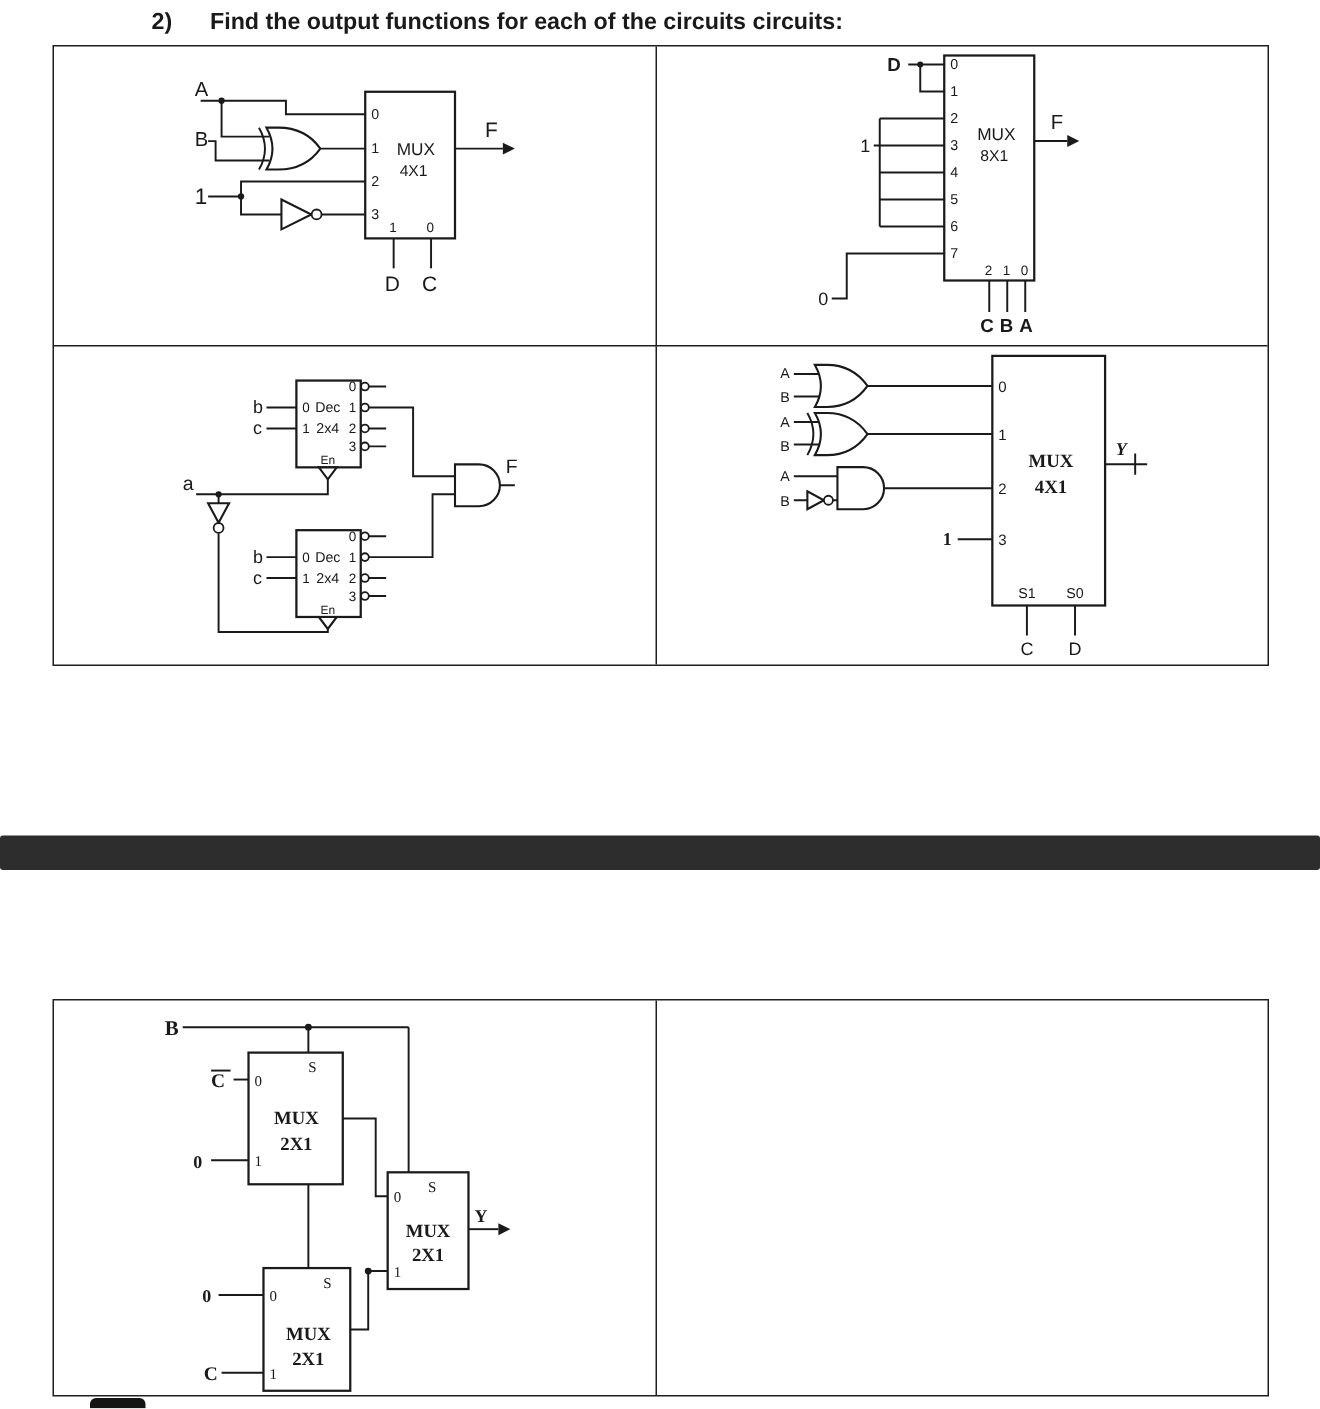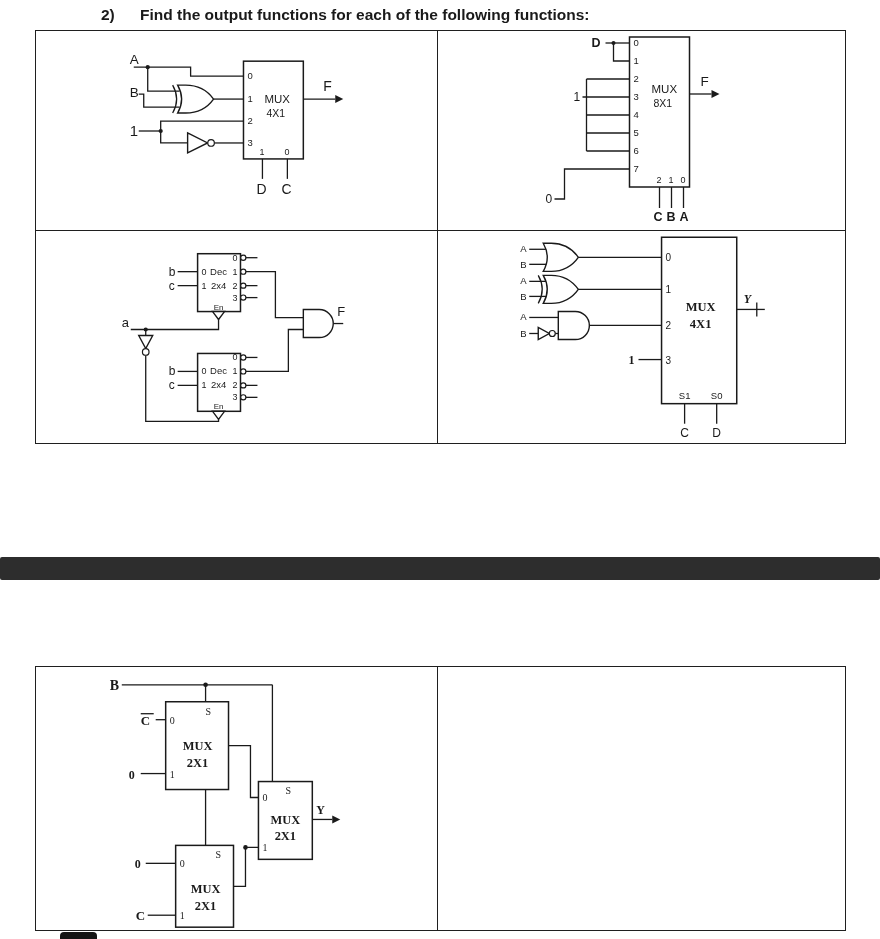--- a/index.html
+++ b/index.html
@@ -27,21 +27,21 @@
   .bub{stroke:#1a1a1a;stroke-width:1.2;fill:#fff}
   .arr{fill:#1a1a1a;stroke:none}
 </style>
 </head>
 <body>
 
 <div class="page">
 
   <div class="title">
     <span class="num">2)</span>
-    <span>Find the output functions for each of the following functions:</span>
+    <span>Find the output functions for each of the circuits circuits:</span>
   </div>
 
   <div id="grid1" class="grid">
 
     <div class="cell br bb">
       <svg viewBox="0 0 402 199">
         <g>
           <path class="w" d="M98,36 H155 V45 H208"></path>
           <path class="w" d="M112,36 V60 H144"></path>
           <path class="w" d="M103,63 H108 V76 H144"></path>

